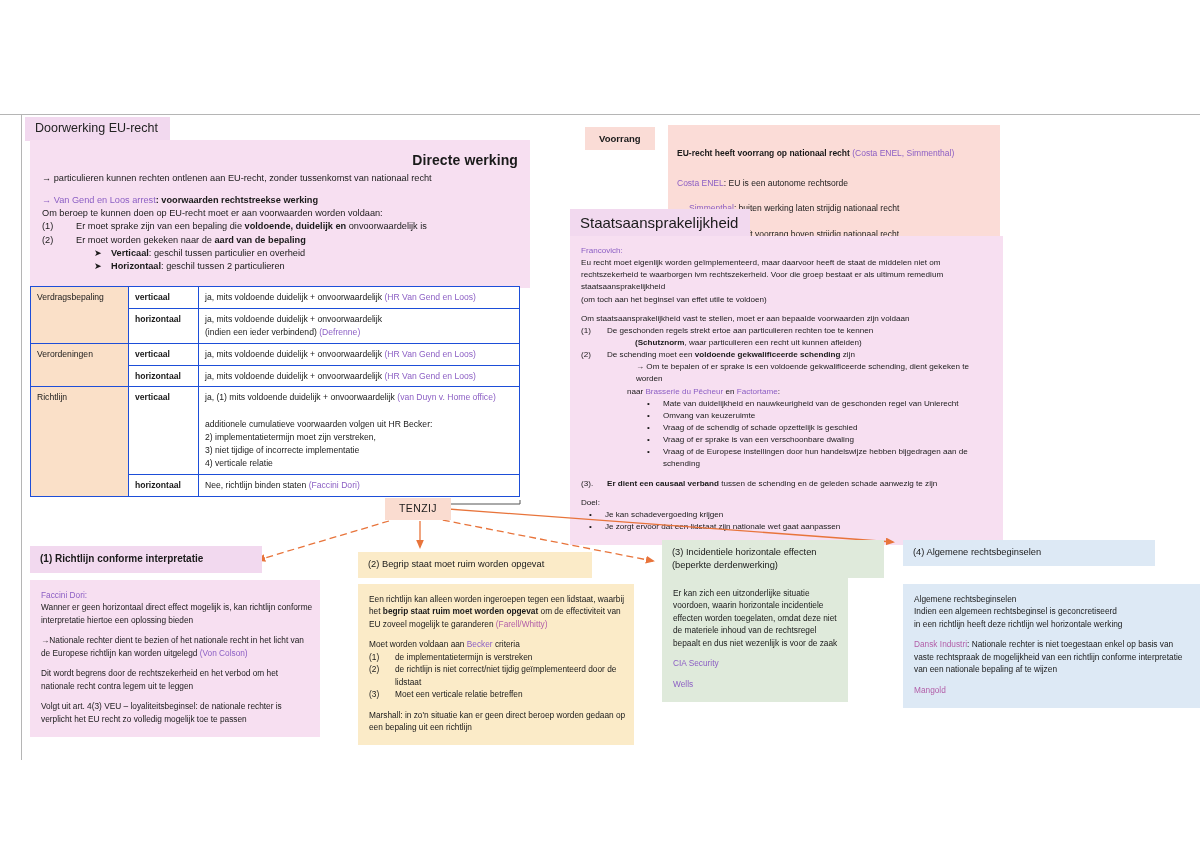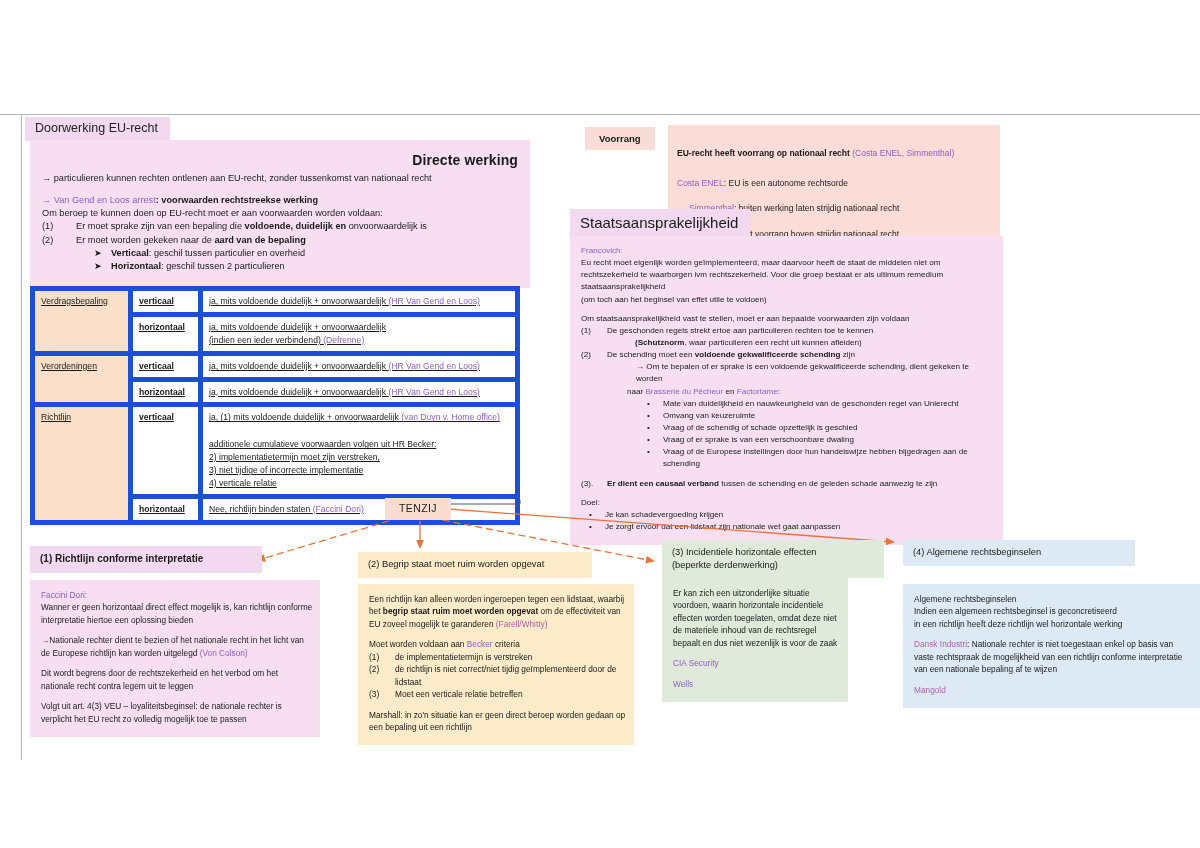--- a/index.html
+++ b/index.html
@@ -70,21 +70,21 @@
   .bulrow { display:flex; margin-left:52px; }
   .bulrow .n { width:17px; flex:none; }
 
   
   #tbl {
     left:30px; top:286px; width:490px;
     border:1px solid #666; border-collapse:collapse;
     font-size:8.6px; line-height:1.5;
     background:#fff;
   }
-  #tbl td { border:5px solid #1d4ed8; padding:4px 6px; vertical-align:top;text-decoration:underline; }
+  #tbl td { border:1px solid #1d4ed8; padding:4px 6px; vertical-align:top; }
   #tbl td.c1 { width:98px; background:#fae0c8; }
   #tbl td.c2 { width:70px; font-weight:bold; }
   #tbl td.c3 { }
 
   
   #voorrang-chip {
     left:585px; top:127px; font-size:9.5px; font-weight:bold;
     padding:6px 14px 6px 14px;
   }
   #voorrang-body {
@@ -127,21 +127,21 @@
 
   #b1-chip { left:30px; top:546px; width:232px; font-weight:bold; font-size:10px; }
   #b1-body { left:30px; top:580px; width:290px; }
 
   #b2-chip { left:358px; top:552px; width:234px; }
   #b2-body { left:358px; top:584px; width:276px; }
 
   #b3-chip { left:662px; top:540px; width:222px; }
   #b3-body { left:662px; top:578px; width:186px; }
 
-  #b4-chip { left:903px; top:540px; width:232px; }
+  #b4-chip { left:903px; top:540px; width:252px; }
   #b4-body { left:903px; top:584px; width:298px; }
 
   .lrow { display:flex; }
   .lrow .n { width:26px; flex:none; }
 
   #arrows { position:absolute; left:0; top:0; width:1200px; height:848px; pointer-events:none; }
 </style>
 </head>
 <body>
 

